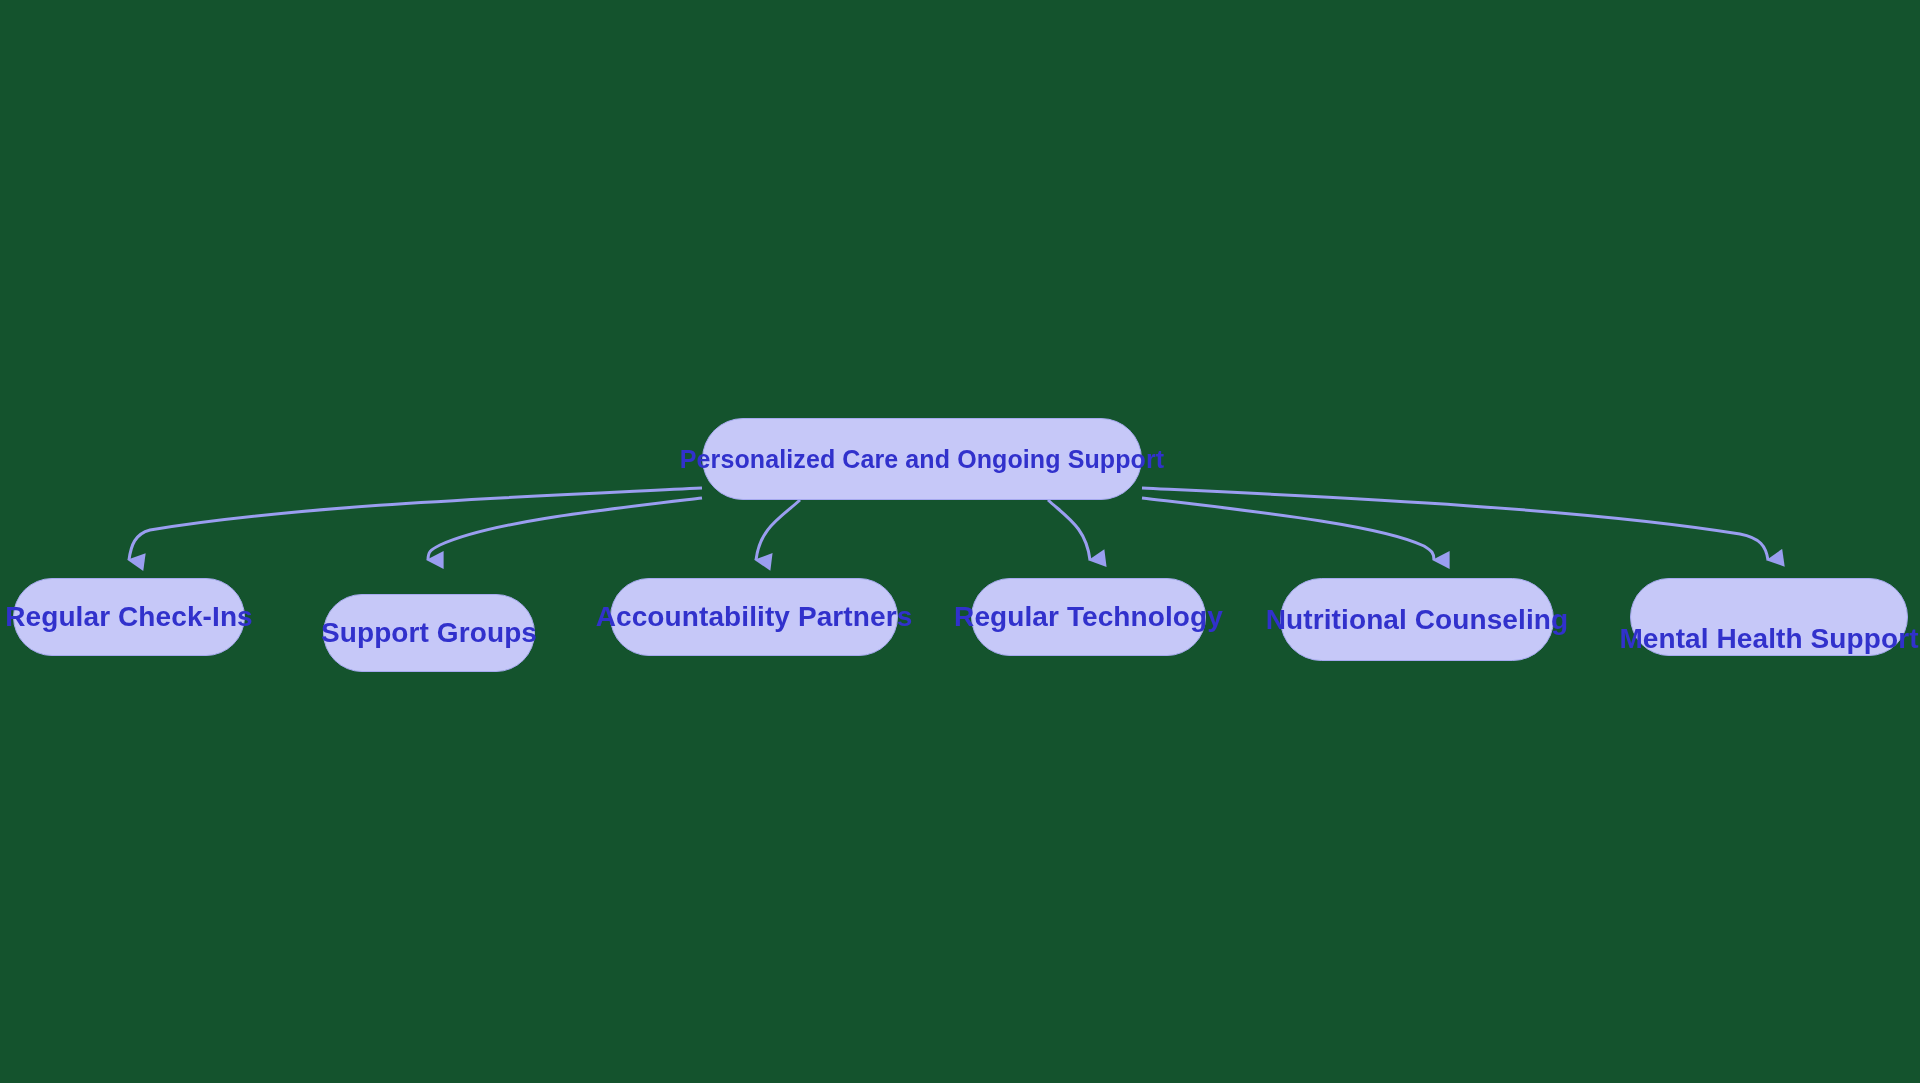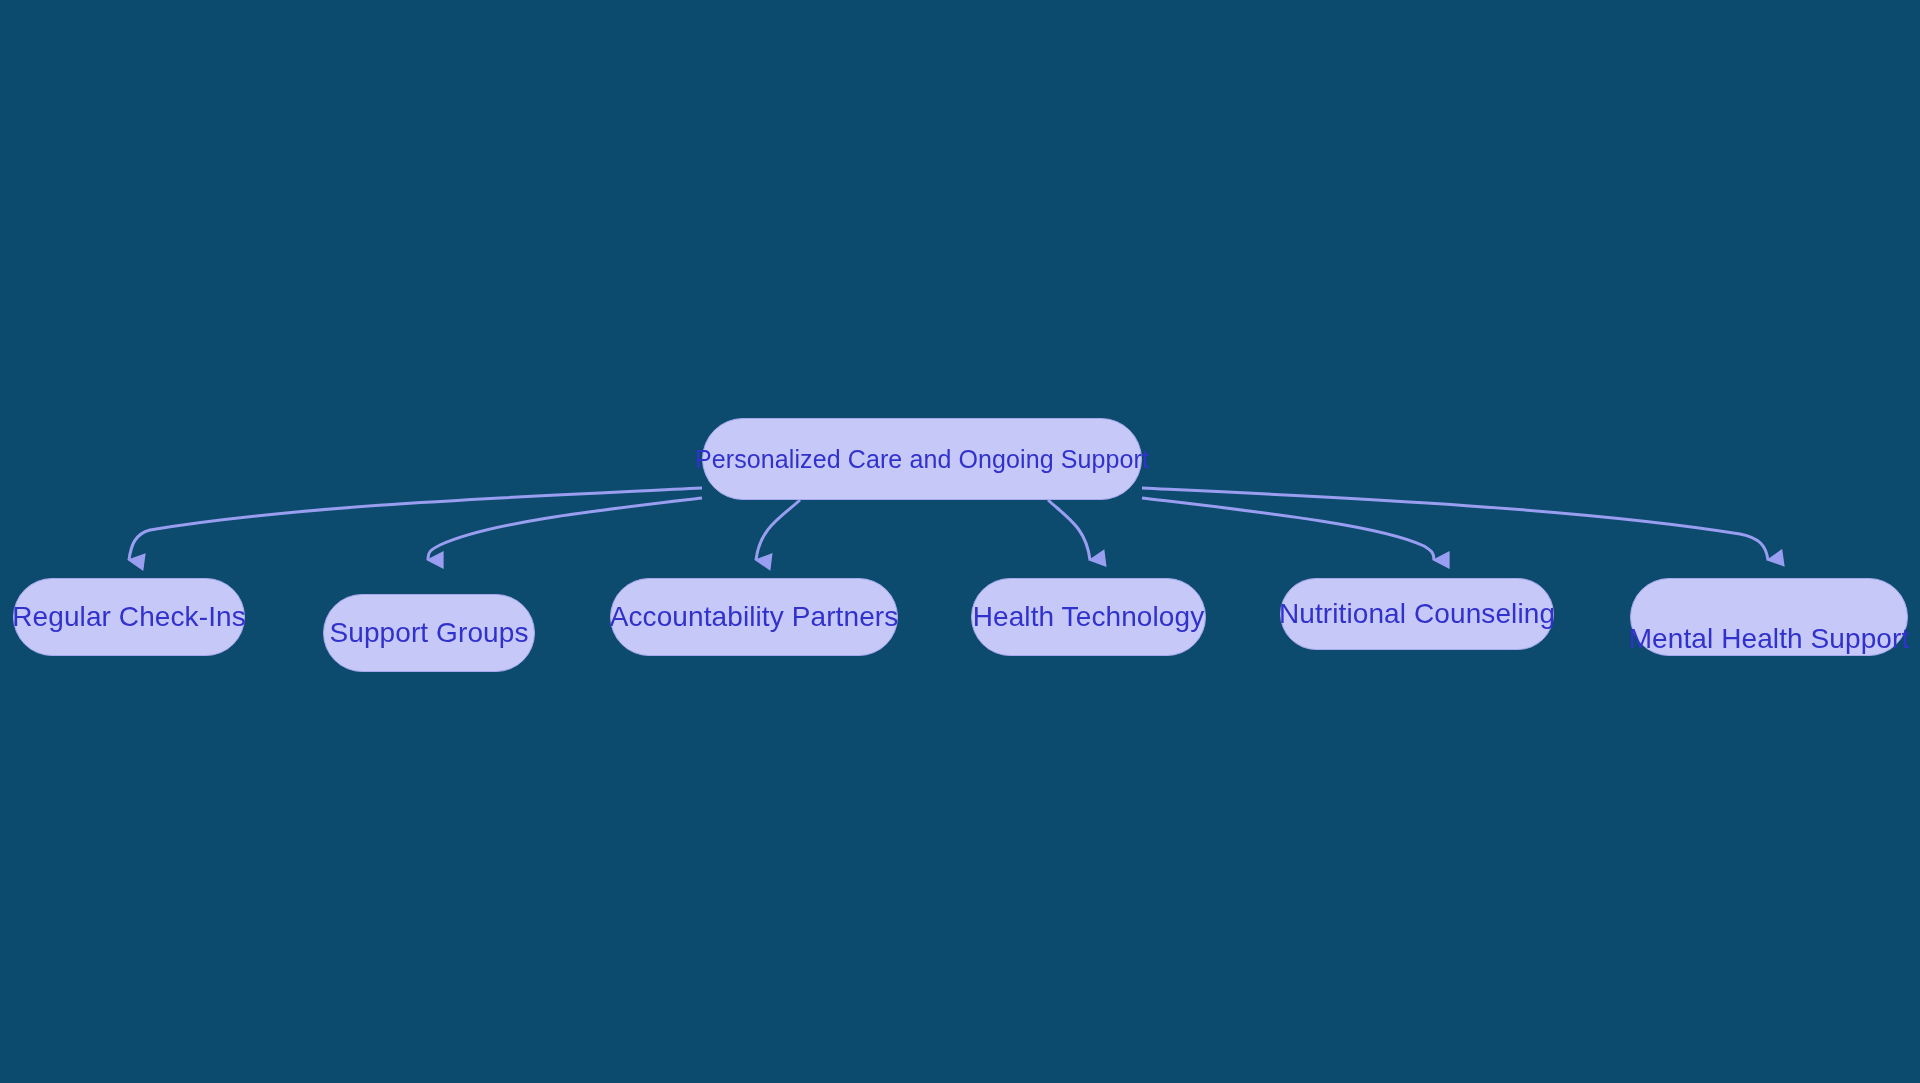--- a/index.html
+++ b/index.html
@@ -10,21 +10,22 @@
   body {
     width: 1920px;
     height: 1083px;
     overflow: hidden;
     font-family: "Liberation Sans", sans-serif;
   }
   #canvas {
     position: relative;
     width: 1920px;
     height: 1083px;
-    background: #0c4a6e;
+    background: #14532d;
+    font-weight: bold;
   }
   #edges {
     position: absolute;
     left: 0;
     top: 0;
     width: 1920px;
     height: 1083px;
     pointer-events: none;
   }
   .node {
@@ -79,23 +80,23 @@
       <div class="node leaf-node" style="left: 13px; top: 578px; width: 232px; height: 78px;">
         <span class="node-label">Regular Check-Ins</span>
       </div>
       <div class="node leaf-node" style="left: 323px; top: 578px; width: 212px; height: 78px; margin-top: 16px;">
         <span class="node-label">Support Groups</span>
       </div>
       <div class="node leaf-node" style="left: 610px; top: 578px; width: 288px; height: 78px; align-items: center;">
         <span class="node-label">Accountability Partners</span>
       </div>
       <div class="node leaf-node" style="left: 971px; top: 578px; width: 235px; height: 78px;">
-        <span class="node-label">Health Technology</span>
+        <span class="node-label">Regular Technology</span>
       </div>
-      <div class="node leaf-node" style="left: 1280px; top: 578px; width: 274px; height: 72px; text-align: right;">
+      <div class="node leaf-node" style="left: 1280px; top: 578px; width: 274px; height: 83px; text-align: right;">
         <span class="node-label">Nutritional Counseling</span>
       </div>
       <div class="node leaf-node" style="left: 1630px; top: 578px; width: 278px; height: 78px; align-items: flex-end;">
         <span class="node-label">Mental Health Support</span>
       </div>
     </div>
 
 </div>
 
 </body></html>

